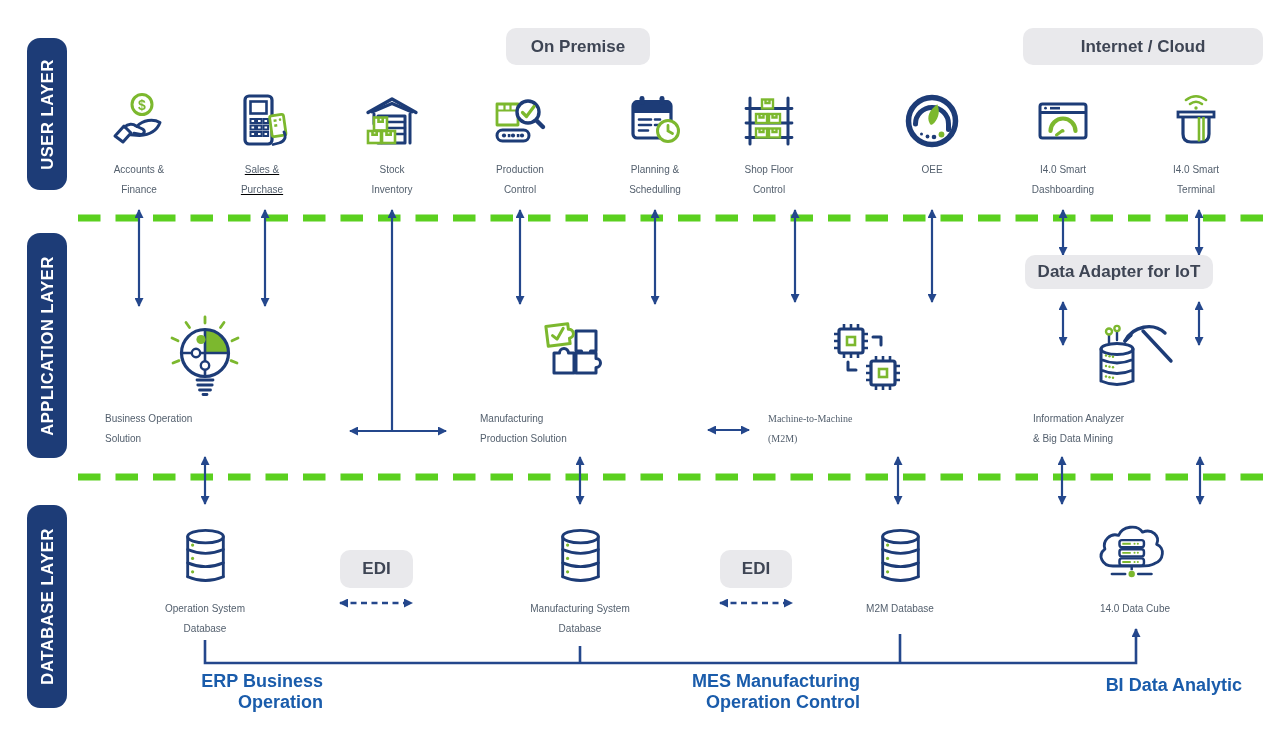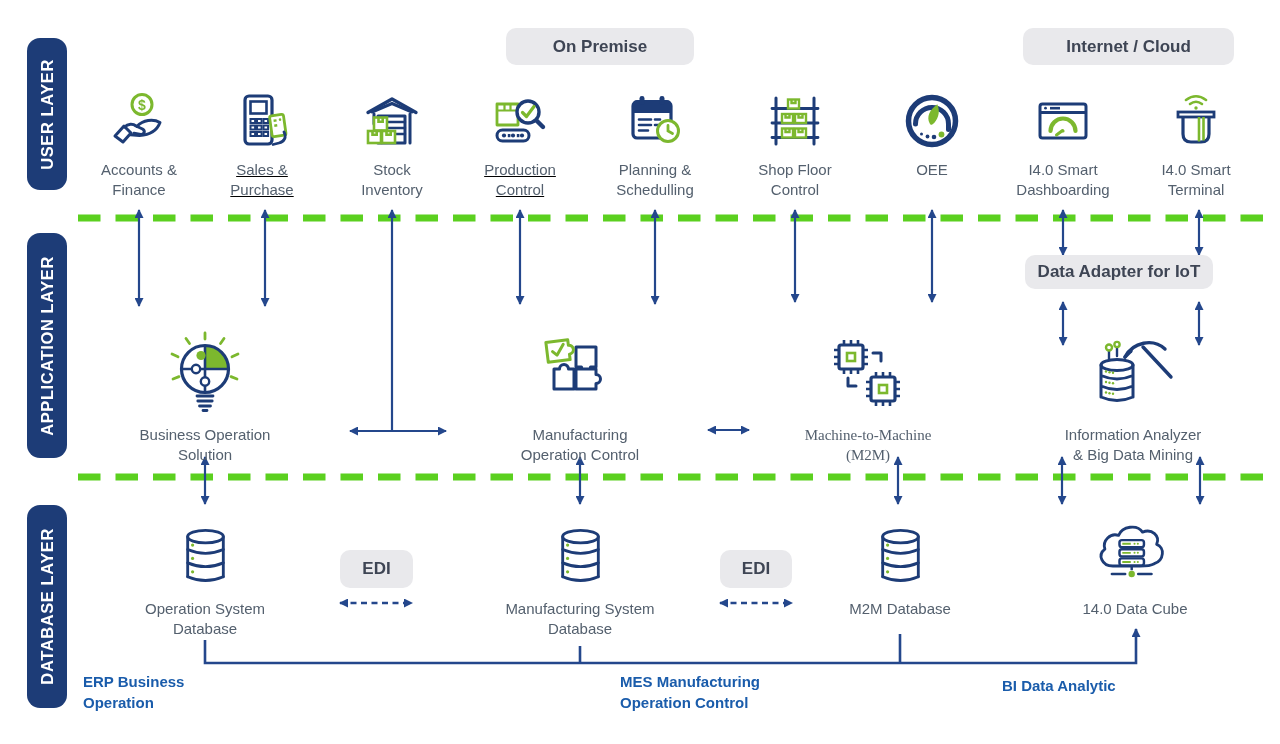--- a/index.html
+++ b/index.html
@@ -14,29 +14,29 @@
   .arf{fill:var(--arrow,#24478c);}
   .gd{stroke:var(--dash_green,#5bd01f);}
   .layer-pill{position:absolute;left:27px;width:40px;background:var(--navy,#1d3c77);
               border-radius:13px;display:flex;align-items:center;justify-content:center;}
   .layer-pill span{writing-mode:vertical-rl;transform:rotate(180deg);color:#fff;
                    font-weight:bold;font-size:16.5px;letter-spacing:.6px;white-space:nowrap;}
   .badge{position:absolute;background:var(--badge_bg,#e9e9ec);border-radius:10px;
          display:flex;align-items:center;justify-content:center;font-weight:bold;
          font-size:17px;color:var(--badge_text,#3e4554);}
   .user-item{position:absolute;width:140px;top:85px;text-align:center;}
-  .app-item{position:absolute;width:200px;top:324px;text-align:center;}
+  .app-item{position:absolute;width:200px;top:308px;}
   .db-item{position:absolute;width:200px;top:520px;text-align:center;}
   .icon-box{height:72px;display:flex;align-items:center;justify-content:center;}
   .app-item .icon-box{height:98px;}
   .db-item .icon-box{height:76px;}
-  .item-label{font-size:15px;line-height:20px;color:var(--label_text,#54606e);
+  .item-label{font-size:10px;line-height:20px;color:var(--label_text,#54606e);
               white-space:pre-line;margin-top:3px;}
-  .bottom-label{position:absolute;width:240px;text-align:left;font-weight:bold;
-                font-size:15px;line-height:21px;color:var(--bottom_label,#1a5cab);
+  .bottom-label{position:absolute;width:240px;text-align:right;font-weight:bold;
+                font-size:18px;line-height:21px;color:var(--bottom_label,#1a5cab);
                 white-space:pre-line;}
 </style>
 </head>
 <body>
 
 <div class="stage">
 
   <svg class="overlay" width="1280" height="744" viewBox="0 0 1280 744">
     <defs>
       <marker id="ah" viewBox="0 0 9 9" markerWidth="9" markerHeight="9" refX="8" refY="4.5" orient="auto-start-reverse" markerUnits="userSpaceOnUse">
@@ -84,24 +84,24 @@
   <div class="layer-pill" style="top:38px;height:152px;">
     <span>USER LAYER</span>
   </div>
   <div class="layer-pill" style="top:233px;height:225px;">
     <span>APPLICATION LAYER</span>
   </div>
   <div class="layer-pill" style="top:505px;height:203px;">
     <span>DATABASE LAYER</span>
   </div>
 
-  <div class="badge" style="left:506px;top:28px;width:188px;height:37px;">
+  <div class="badge" style="left:506px;top:28px;width:144px;height:37px;">
     <span>On Premise</span>
   </div>
-  <div class="badge" style="left:1023px;top:28px;width:211px;height:37px;">
+  <div class="badge" style="left:1023px;top:28px;width:240px;height:37px;">
     <span>Internet / Cloud</span>
   </div>
   <div class="badge" style="left:1025px;top:255px;width:188px;height:34px;">
     <span>Data Adapter for IoT</span>
   </div>
   <div class="badge" style="left:340px;top:550px;width:73px;height:38px;">
     <span>EDI</span>
   </div>
   <div class="badge" style="left:720px;top:550px;width:72px;height:38px;">
     <span>EDI</span>
@@ -173,21 +173,21 @@
             <path d="M11.5 40 v3.8 h4.2 v-3.8"></path>
           <rect x="21" y="40" width="13" height="12" fill="#fff"></rect>
             <path d="M25.5 40 v3.8 h4.2 v-3.8"></path>
         </g>
       </svg>
     </div>
     <div class="item-label">Stock
 Inventory</div>
   </div>
 
-  <div class="user-item" style="left:450px;text-decoration:underline;">
+  <div class="user-item" style="left:450px;">
     <div class="icon-box">
       <svg width="60" height="60" viewBox="0 0 60 60">
         <g class="gn" fill="none" stroke-width="2.8" stroke-linejoin="round">
           <rect x="7" y="13" width="21" height="21" fill="#fff"></rect>
           <path d="M7 19.5 H28 M14.5 13 V19.5 M20.5 13 V19.5" stroke-width="2.2"></path>
         </g>
         <g class="nv" fill="none" stroke-linecap="round">
           <rect x="7" y="39" width="32" height="11" rx="5.5" stroke-width="3"></rect>
           <circle class="nvf" cx="14" cy="44.5" r="2.1" stroke="none"></circle>
           <circle class="nvf" cx="23" cy="44.5" r="2.1" stroke="none"></circle>
@@ -215,21 +215,21 @@
           <path d="M14 28.5 H26 M30 28.5 H35 M14 34 H26 M30 34 H35 M14 39.5 H23" stroke-width="2.6" stroke-linecap="round"></path>
         </g>
         <circle cx="43" cy="40" r="10.5" fill="#fff" class="gn" stroke-width="3"></circle>
         <path class="gn" fill="none" d="M43 34.5 V40 L47.5 42.5" stroke-width="2.8" stroke-linecap="round"></path>
       </svg>
     </div>
     <div class="item-label">Planning &amp;
 Schedulling</div>
   </div>
 
-  <div class="user-item" style="left:725px;">
+  <div class="user-item" style="left:699px;">
     <div class="icon-box">
       <svg width="60" height="60" viewBox="0 0 60 60">
         <g class="nv" fill="none" stroke-linecap="round">
           <path d="M11 7 V53 M49 7 V53" stroke-width="3"></path>
           <path d="M7 17.5 H53 M7 32 H53 M7 46.5 H53" stroke-width="2.8"></path>
         </g>
         <g class="gn" stroke-width="2.4" fill="none">
           <rect x="23" y="8.5" width="11" height="9" fill="#fff"></rect>
             <path d="M26.5 8.5 v3.5 h4 v-3.5"></path>
           <rect x="17" y="23" width="11" height="9" fill="#fff"></rect>
@@ -326,21 +326,21 @@
           <path d="M15 37 H20.5 A4.5 4.5 0 1 1 29.5 37 H35 V57 H15 Z"></path>
           <path d="M37 37 H57 V42.5 A4.5 4.5 0 1 1 57 51.5 V57 H37 Z"></path>
         </g>
         <g transform="rotate(-7 19 19)">
           <path class="gn" fill="#fff" d="M8 9 H30 V14.5 A4.5 4.5 0 1 1 30 23.5 V29 H8 Z" stroke-width="3" stroke-linejoin="round"></path>
           <path class="gn" fill="none" d="M13.5 19 L17.5 23 L25 13" stroke-width="3" stroke-linecap="round" stroke-linejoin="round"></path>
         </g>
       </svg>
     </div>
     <div class="item-label">Manufacturing
-Operation Control</div>
+Production Solution</div>
   </div>
 
   <div class="app-item" style="left:768px;font-family:Liberation Serif, serif;">
     <div class="icon-box">
       <svg width="82" height="82" viewBox="0 0 82 82">
         <defs>
           <g id="chipG">
             <path class="nv" fill="none" stroke-width="2.6" d="M5 -5 V-0.5 M12 -5 V-0.5 M19 -5 V-0.5 M5 24.5 V29 M12 24.5 V29 M19 24.5 V29 M-5 5 H-0.5 M-5 12 H-0.5 M-5 19 H-0.5 M24.5 5 H29 M24.5 12 H29 M24.5 19 H29"></path>
             <rect class="nv" fill="#fff" x="0" y="0" width="24" height="24" rx="2" stroke-width="3.2"></rect>
             <rect class="gn" fill="none" x="8" y="8" width="8" height="8" stroke-width="2.6"></rect>

